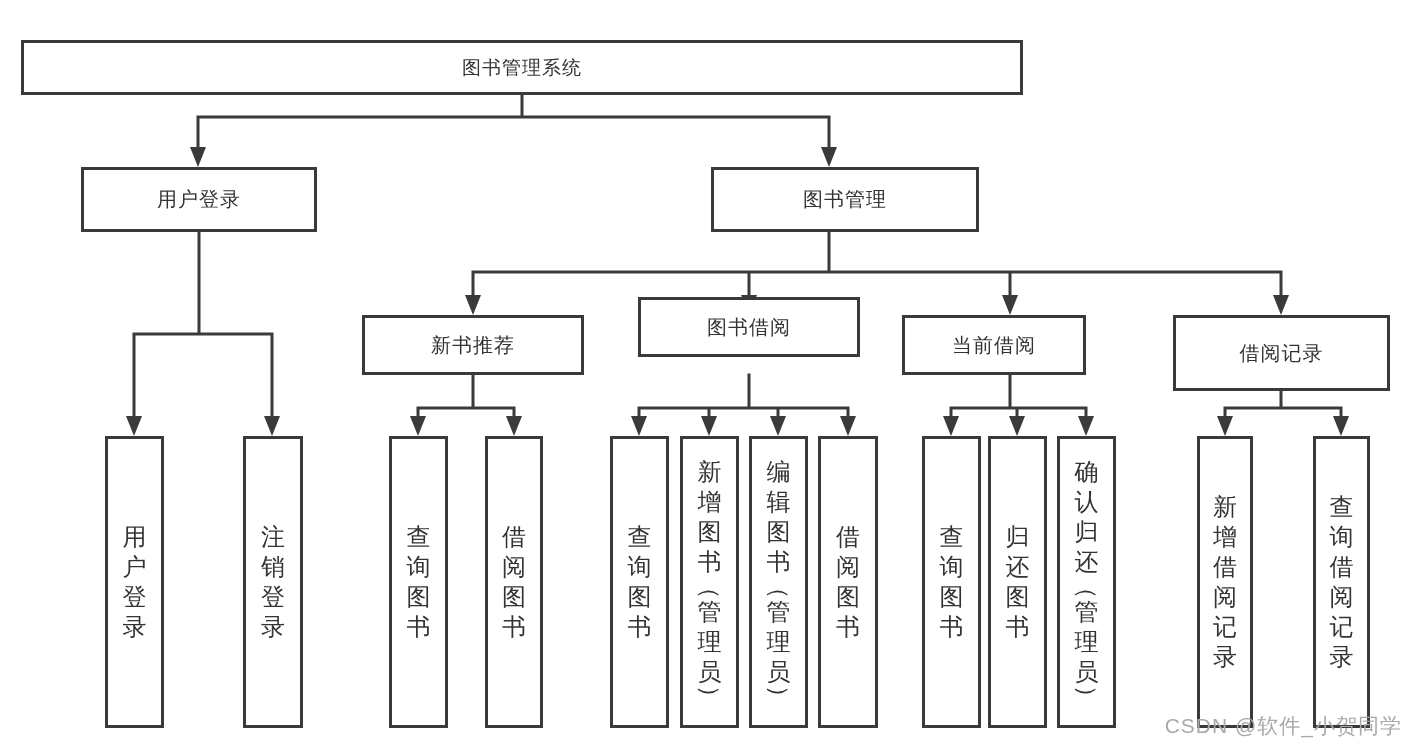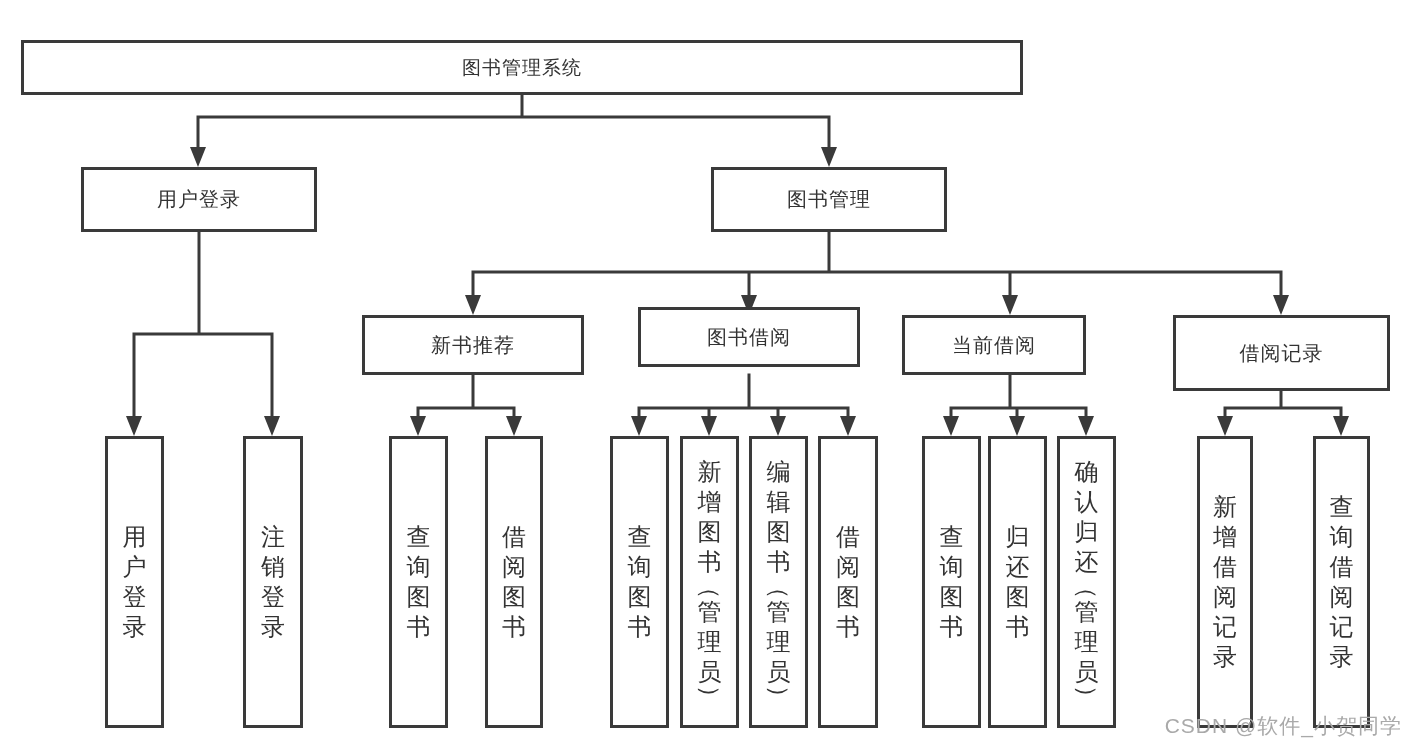--- a/index.html
+++ b/index.html
@@ -66,28 +66,28 @@
       M1225,436 l-8,-20 h16 z M1341,436 l-8,-20 h16 z"></path>
   </svg>
 
   <div class="node h root" style="left:21px;top:13px;width:1002px;height:55px;margin-top:27px;">
     <span>图书管理系统</span>
   </div>
 
   <div class="node h" style="left:81px;top:167px;width:236px;height:65px;">
     <span>用户登录</span>
   </div>
-  <div class="node h" style="left:711px;top:167px;width:236px;height:65px;">
+  <div class="node h" style="left:711px;top:167px;width:268px;height:65px;">
     <span>图书管理</span>
   </div>
 
   <div class="node h" style="left:362px;top:315px;width:222px;height:60px;text-align:right;">
     <span>新书推荐</span>
   </div>
-  <div class="node h" style="left:638px;top:307px;width:222px;height:60px;">
+  <div class="node h" style="left:638px;top:297px;width:222px;height:60px;">
     <span>图书借阅</span>
   </div>
   <div class="node h" style="left:902px;top:315px;width:184px;height:60px;">
     <span>当前借阅</span>
   </div>
   <div class="node h" style="left:1173px;top:315px;width:217px;height:76px;">
     <span>借阅记录</span>
   </div>
 
   <div class="node v" style="left:105px;top:436px;width:59px;height:292px;">

